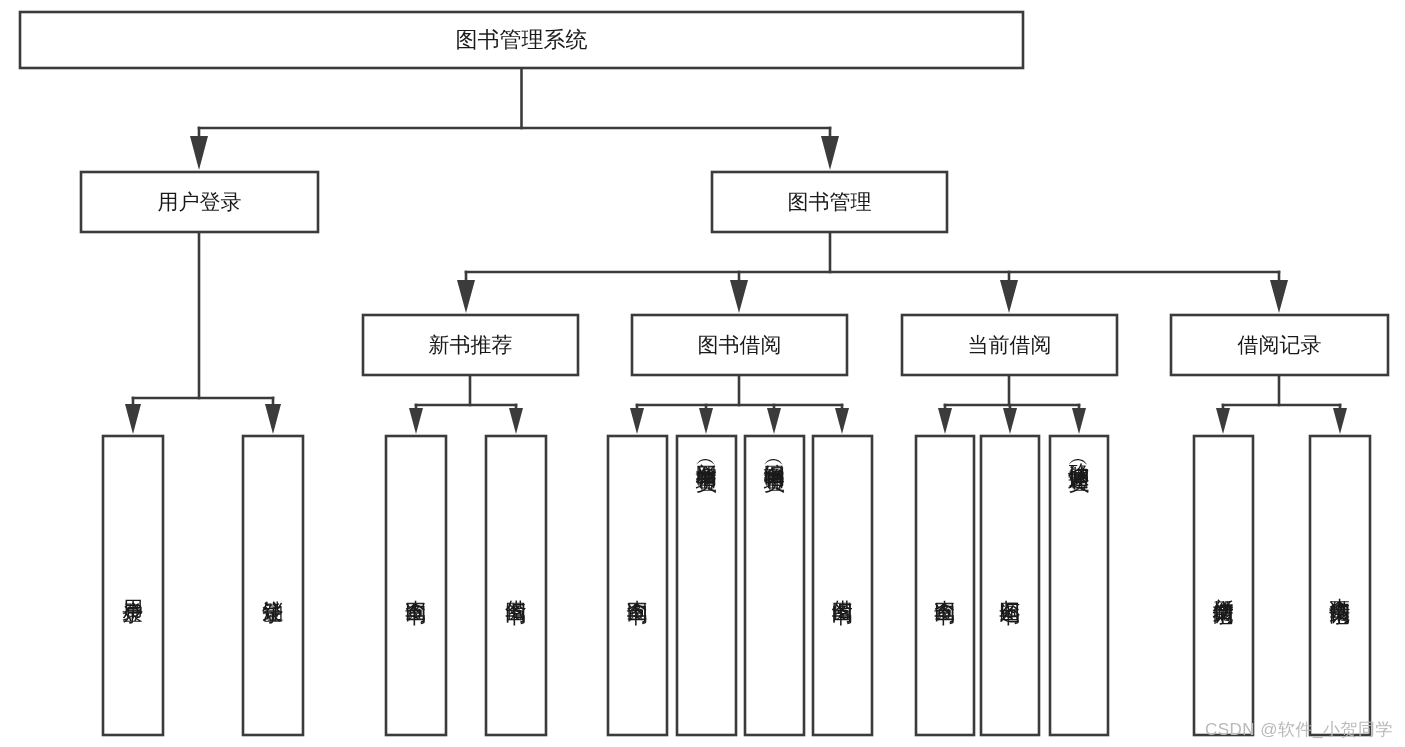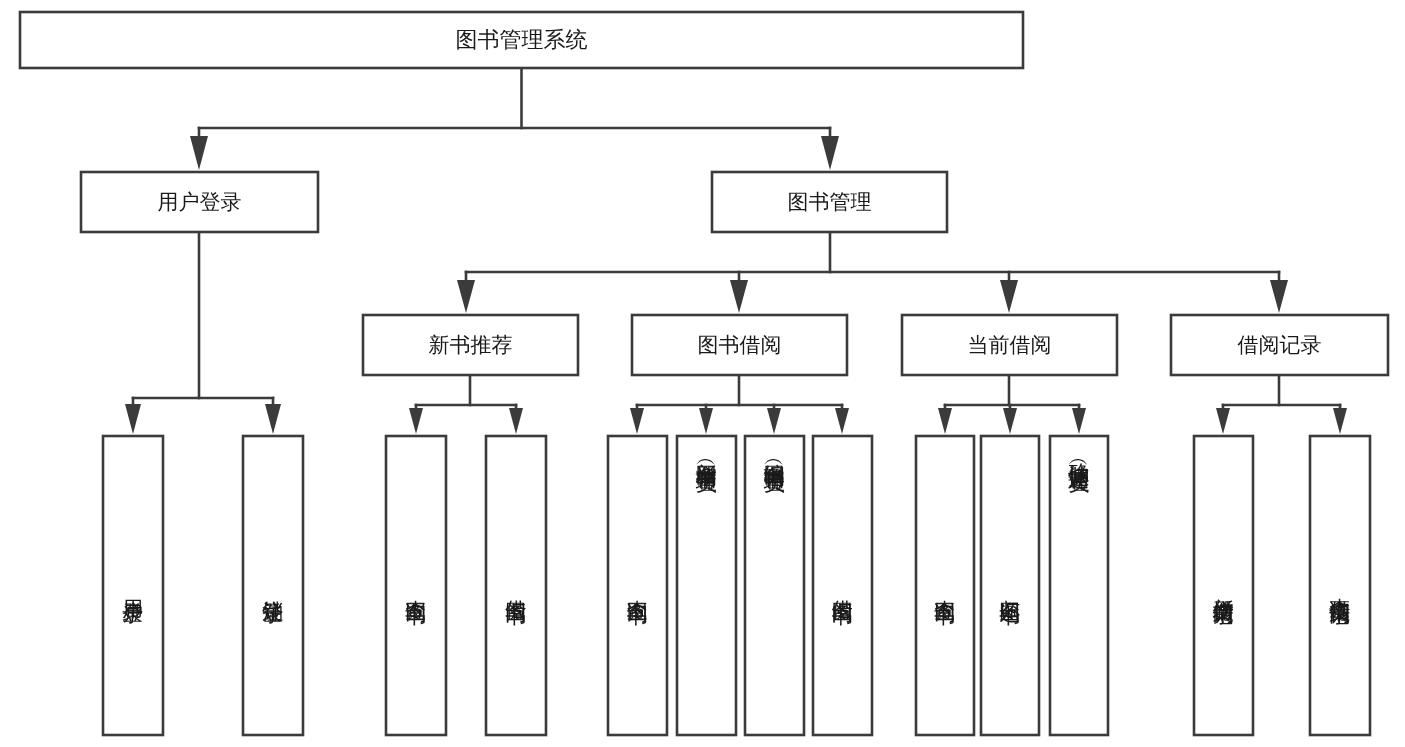--- a/index.html
+++ b/index.html
@@ -248,14 +248,15 @@
   <div class="leaf-label-wrap" style="left:1050px; top:436px; width:58px; height:299px; align-items:flex-start;">
     <span class="leaf-label" style="margin-top:10px;">确认归还（管理员）</span>
   </div>
   <div class="leaf-label-wrap" style="left:1194px; top:436px; width:59px; height:299px;">
     <span class="leaf-label">新增借阅记录</span>
   </div>
   <div class="leaf-label-wrap" style="left:1310px; top:436px; width:60px; height:299px;">
     <span class="leaf-label">查询借阅记录</span>
   </div>
 
+  <div class="watermark">CSDN @软件_小贺同学</div>
 
 </div>
 
 </body></html>

